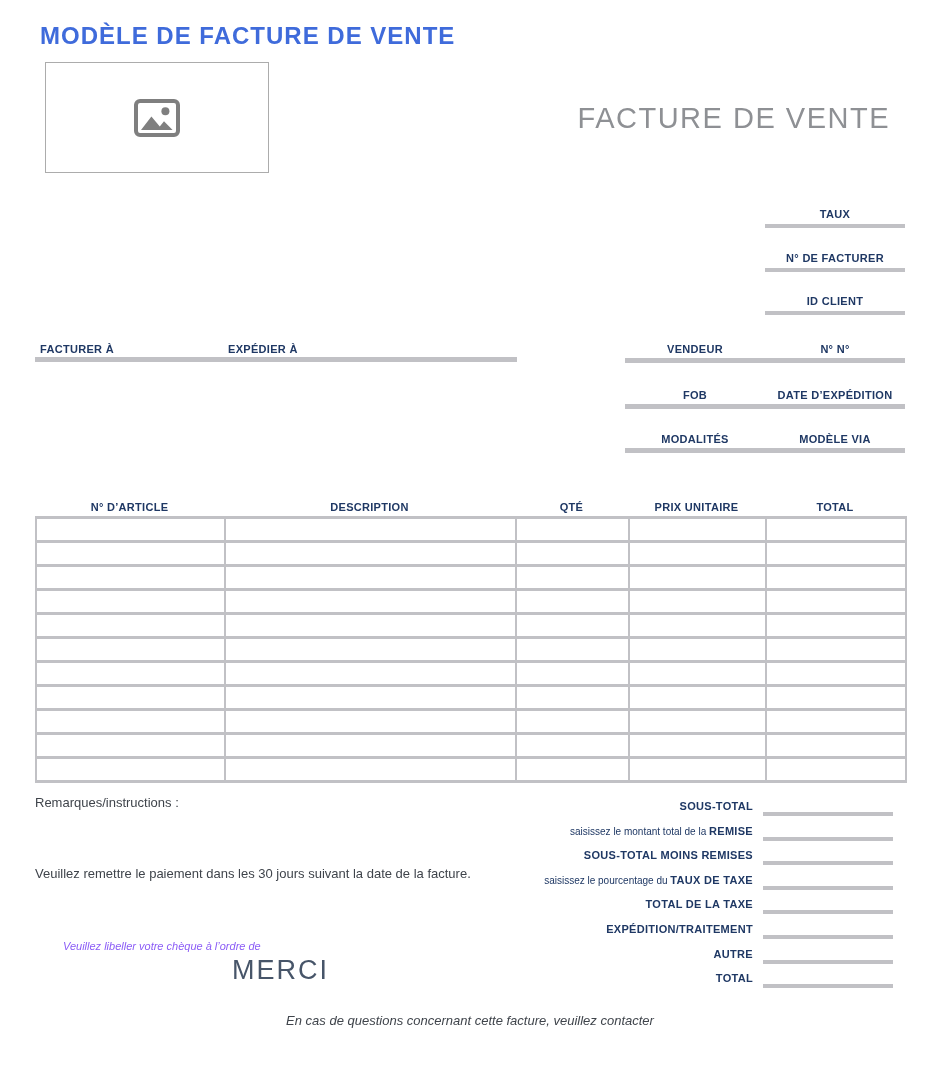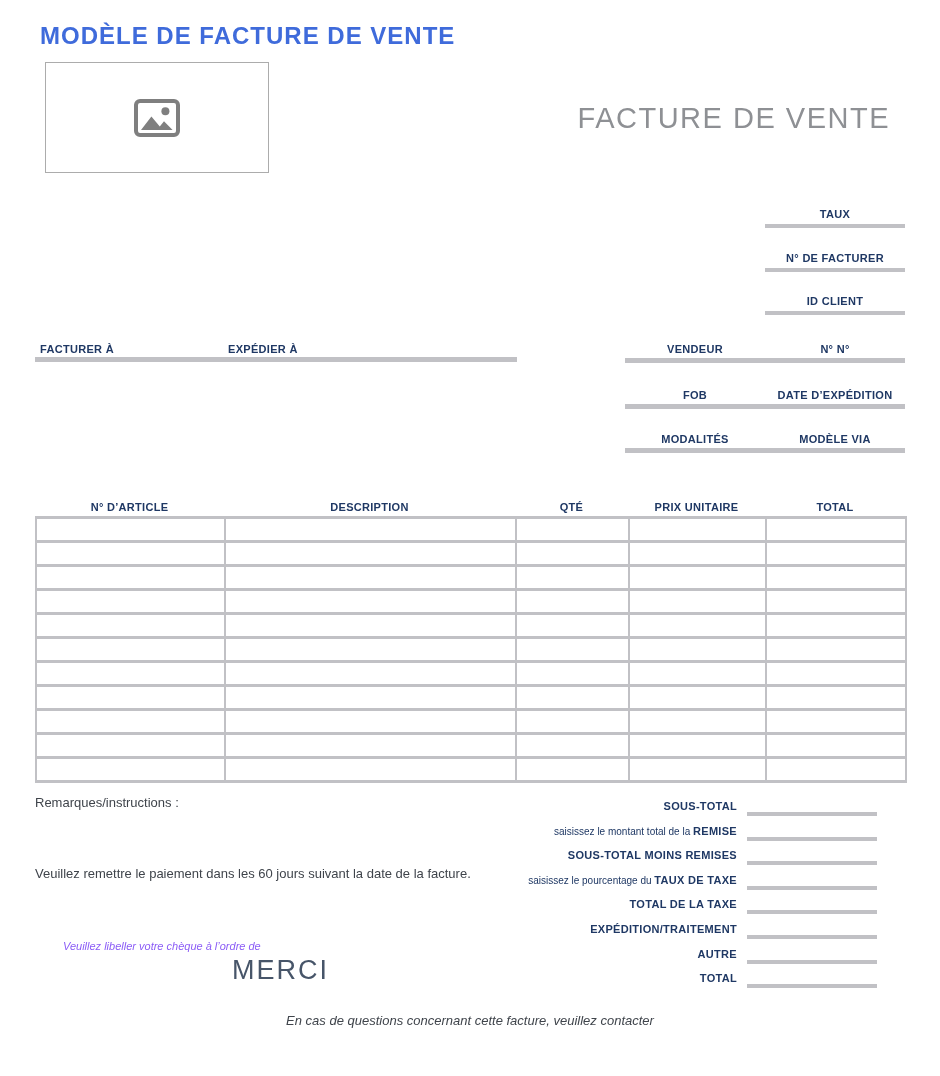--- a/index.html
+++ b/index.html
@@ -50,21 +50,21 @@
   .items-table {
     position:absolute; left:35px; top:516px;
     border-collapse:collapse; table-layout:fixed; width:870px;
   }
   .items-table td {
     border:3px solid #C1C1C5;
     border-left-width:2px; border-right-width:2px;
     height:21px; padding:0; background:#ffffff;
   }
   
-  .totals { position:absolute; left:0; top:797px; width:912px; }
+  .totals { position:absolute; left:16px; top:797px; width:912px; }
   .trow { position:relative; height:24.6px; }
   .trow .tlabel {
     position:absolute; right:175px; top:3px; white-space:nowrap;
     font-size:11px; font-weight:700; color:#1F3864; letter-spacing:0.3px;
   }
   .trow .tprefix { font-size:10px; font-weight:400; letter-spacing:0; }
   .trow .bar { position:absolute; right:35px; top:15px; width:130px; }
   
   .remarks { position:absolute; left:35px; top:795px; font-size:13px; color:#3F444B; }
   .payment { position:absolute; left:35px; top:866px; font-size:13px; color:#3F444B; }
@@ -260,18 +260,18 @@
       <span class="tlabel"><span class="tprefix"></span><span>AUTRE</span></span>
       <span class="bar"></span>
     </div>
     <div class="trow">
       <span class="tlabel"><span class="tprefix"></span><span>TOTAL</span></span>
       <span class="bar"></span>
     </div>
   </div>
 
   <div class="remarks">Remarques/instructions :</div>
-  <div class="payment">Veuillez remettre le paiement dans les 60 jours suivant la date de la facture.</div>
+  <div class="payment">Veuillez remettre le paiement dans les 30 jours suivant la date de la facture.</div>
   <div class="check-line">Veuillez libeller votre chèque à l’ordre de</div>
   <div class="thank-you">MERCI</div>
   <div class="contact-line">En cas de questions concernant cette facture, veuillez contacter</div>
 
 </div>
 
 </body></html>

